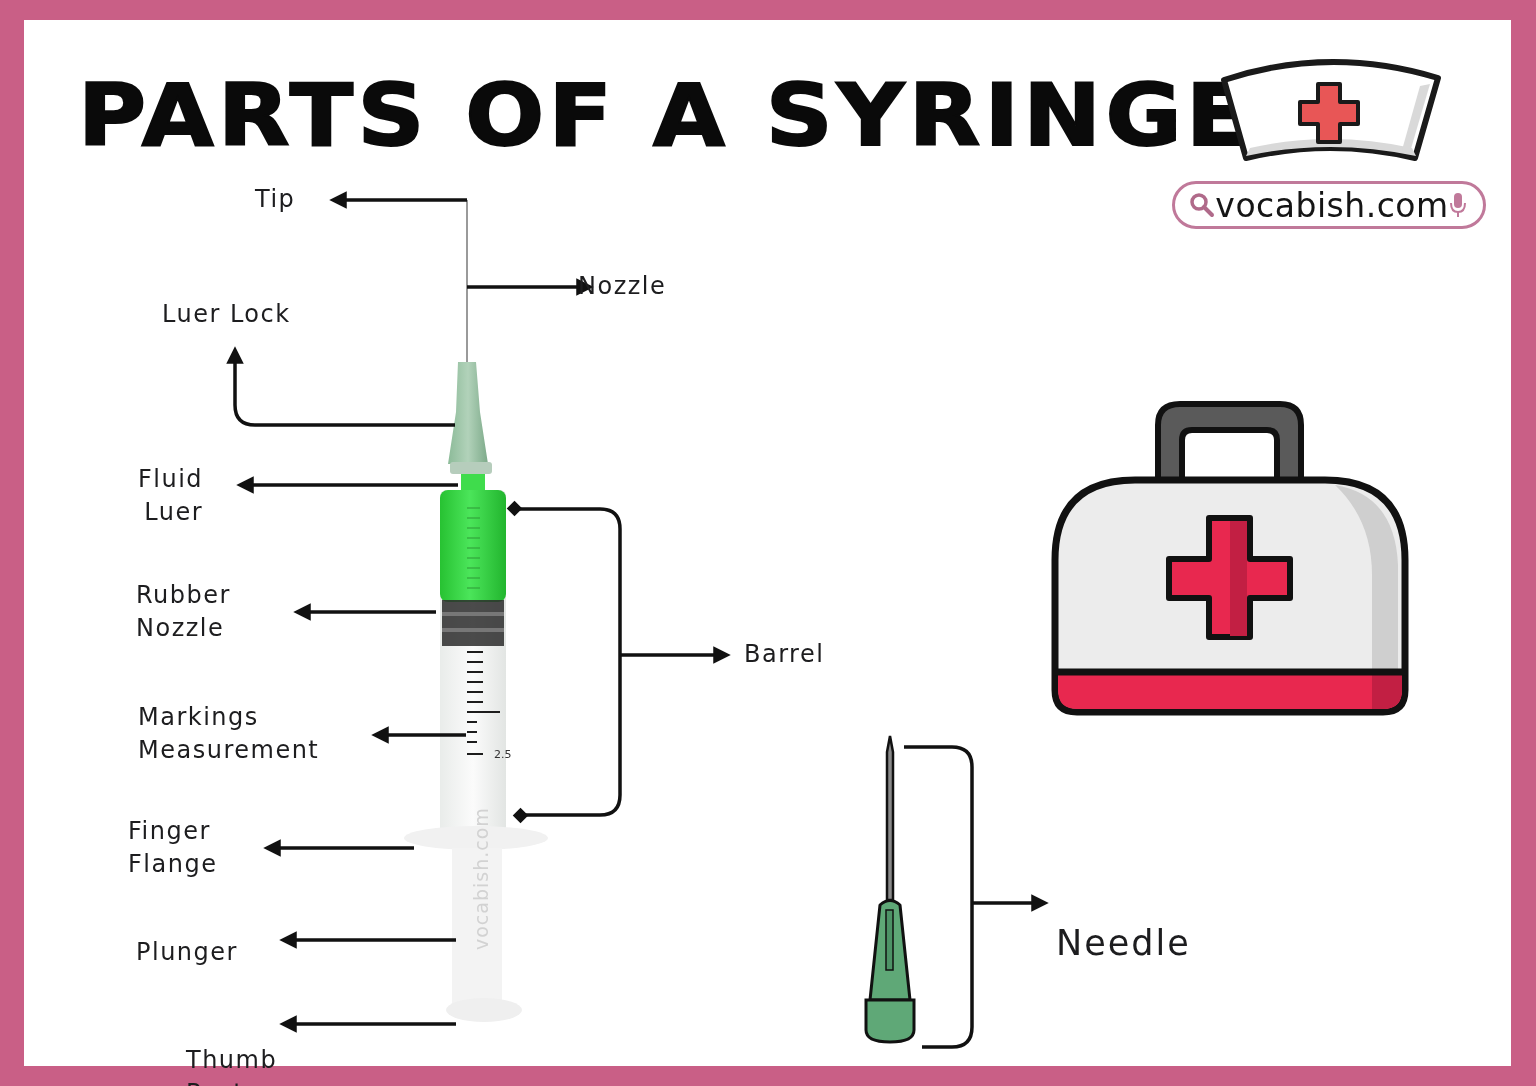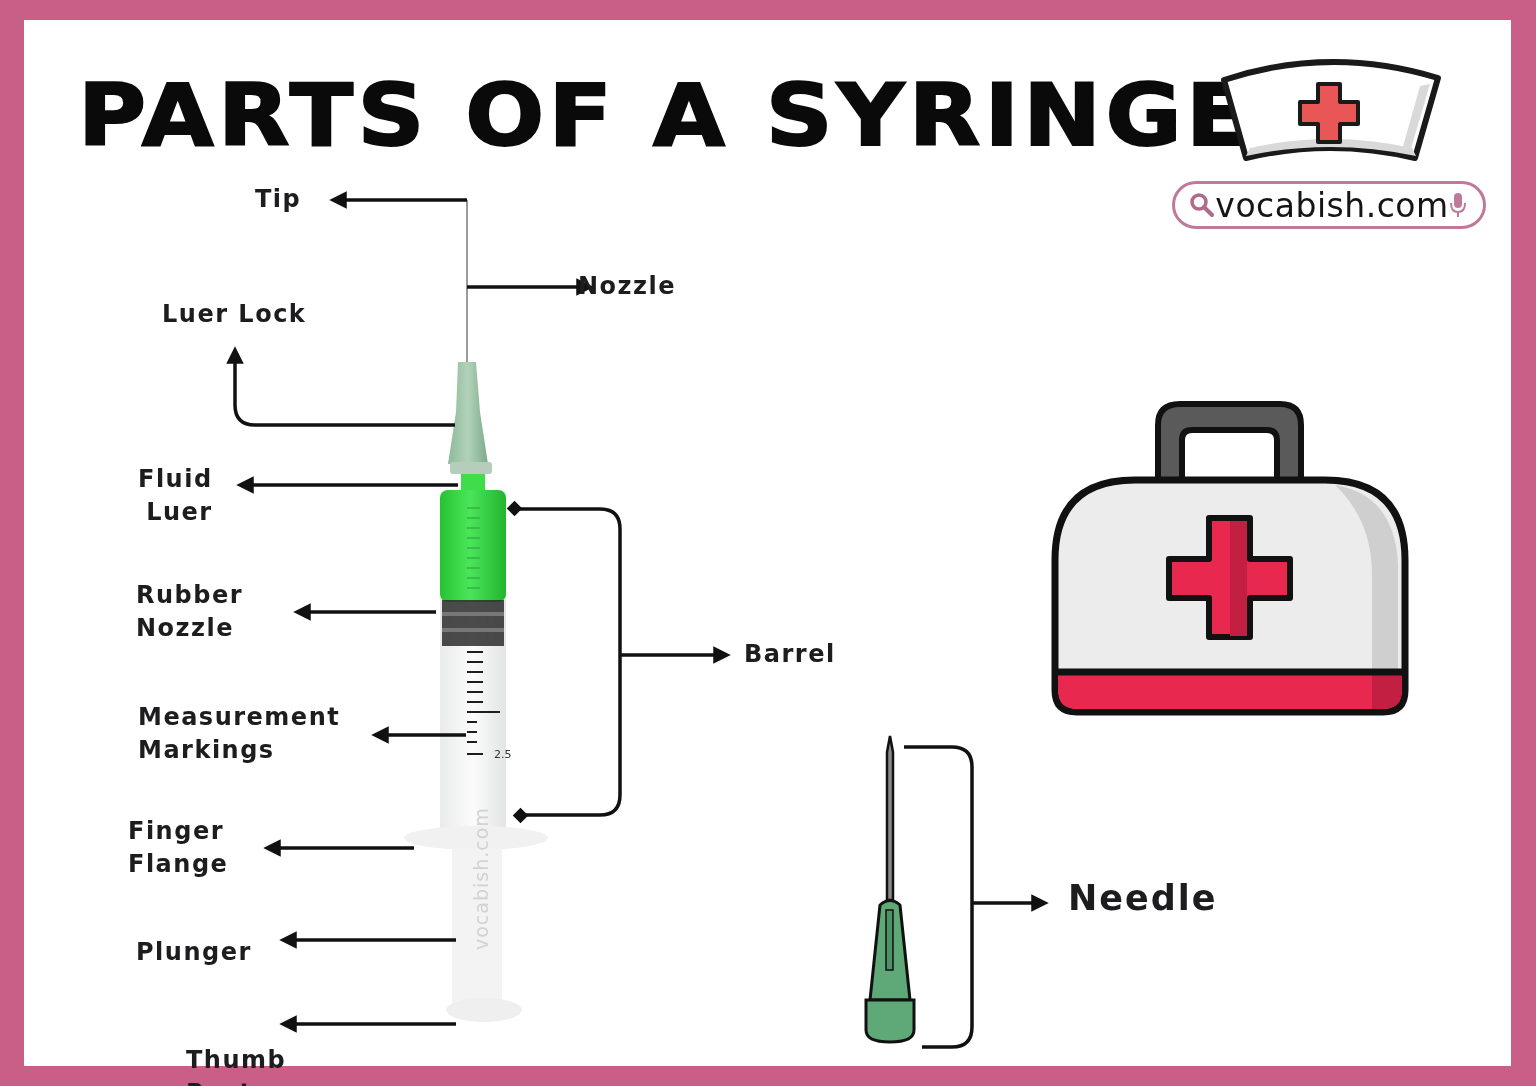--- a/index.html
+++ b/index.html
@@ -16,21 +16,21 @@
     .title {
       position:absolute; left:78px; top:72px;
       font-family:"DejaVu Sans", sans-serif; font-weight:900;
       font-size:86px; letter-spacing:4px; color:#0a0a0a;
       line-height:1; white-space:nowrap;
       transform:scaleX(1.08); transform-origin:left top;
       -webkit-text-stroke:2px #0a0a0a;
     }
     .label {
       position:absolute; font-family:"DejaVu Sans", sans-serif;
-      font-weight:bold; font-size:24px; color:#1d1d1f;
+      font-weight:normal; font-size:24px; color:#1d1d1f;
       line-height:33px; letter-spacing:1.5px; white-space:nowrap;
     }
     .label.big { font-size:35px; letter-spacing:2px; }
     svg.overlay { position:absolute; left:0; top:0; }
     .brand {
       position:absolute; left:1172px; top:181px; width:314px; height:48px;
       border:3px solid #c0799a; border-radius:26px; box-sizing:border-box;
       display:flex; align-items:center; justify-content:space-between;
       padding:0 16px 0 14px; background:#fff;
     }
@@ -176,22 +176,22 @@
 </div>
 <div class="label" style="left:138px;top:463px;text-align:right;">
   <div>Fluid</div>
     <div>Luer</div>
 </div>
 <div class="label" style="left:136px;top:579px;">
   <div>Rubber</div>
     <div>Nozzle</div>
 </div>
 <div class="label" style="left:138px;top:701px;">
-  <div>Measurement</div>
-    <div>Markings</div>
+  <div>Markings</div>
+    <div>Measurement</div>
 </div>
 <div class="label" style="left:128px;top:815px;">
   <div>Finger</div>
     <div>Flange</div>
 </div>
 <div class="label" style="left:136px;top:920px;margin-top:16px;">
   <span>Plunger</span>
 </div>
 <div class="label" style="left:138px;top:1044px;margin-left:48px;">
   <div>Thumb</div>
@@ -214,13 +214,13 @@
 
 <svg class="overlay" width="1536" height="1086" style="pointer-events:none">
   <path d="M887 752 L890 736 L893 752 V900 H887 Z" fill="#8a8a8a" stroke="#111" stroke-width="2.5"></path>
   <path d="M880 905 Q890 896 900 905 L910 1000 H870 Z" fill="#5fa877" stroke="#111" stroke-width="3" stroke-linejoin="round"></path>
   <rect x="886" y="910" width="7" height="60" fill="#4d9266" stroke="#111" stroke-width="1.5"></rect>
   <path d="M866 1000 H914 V1030 Q914 1042 890 1042 Q866 1042 866 1030 Z" fill="#5fa877" stroke="#111" stroke-width="3"></path>
   <path d="M904 747 H952 Q972 747 972 767 V1027 Q972 1047 952 1047 H922" fill="none" stroke="#111" stroke-width="3.5"></path>
   <line x1="972" y1="903" x2="1040" y2="903" stroke="#111" stroke-width="3.5" marker-end="url(#arr)"></line>
 </svg>
 
-<div class="label big" style="left:1056px;top:882px;margin-left:12px;">Needle</div>
+<div class="label big" style="left:1056px;top:927px;">Needle</div>
 
 </body></html>

